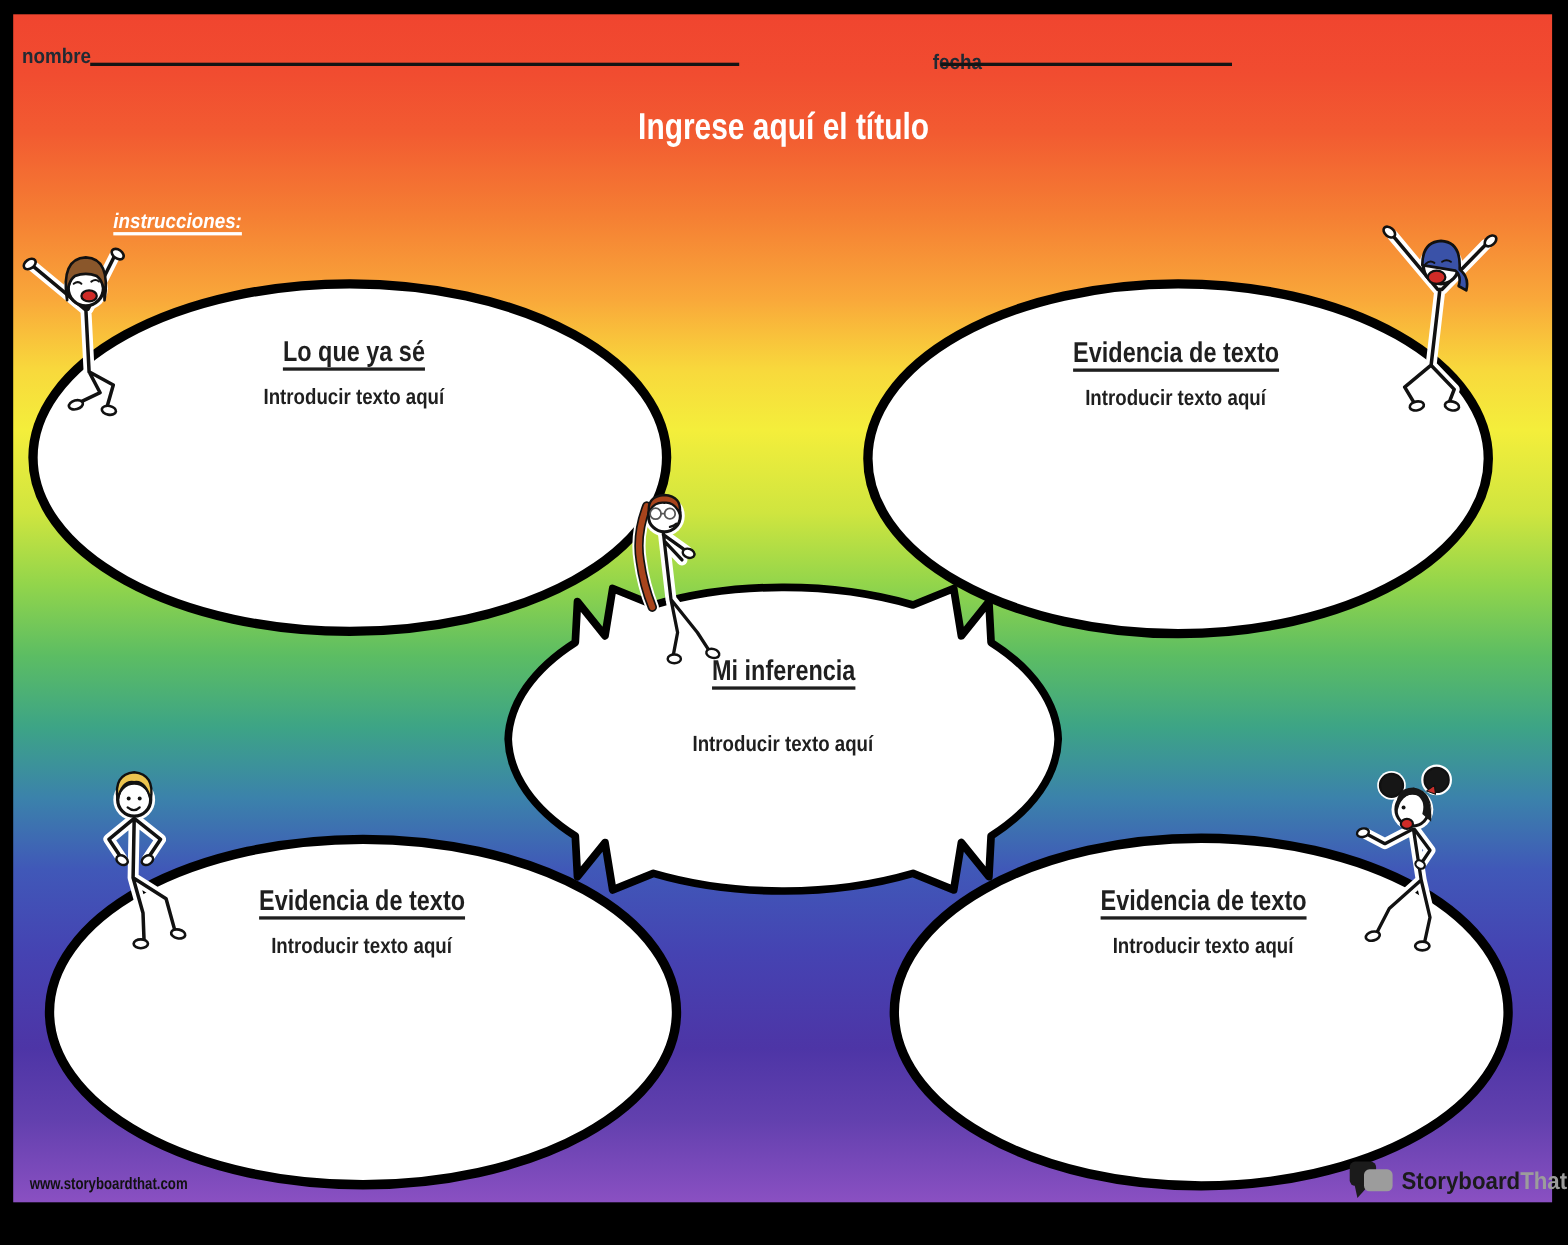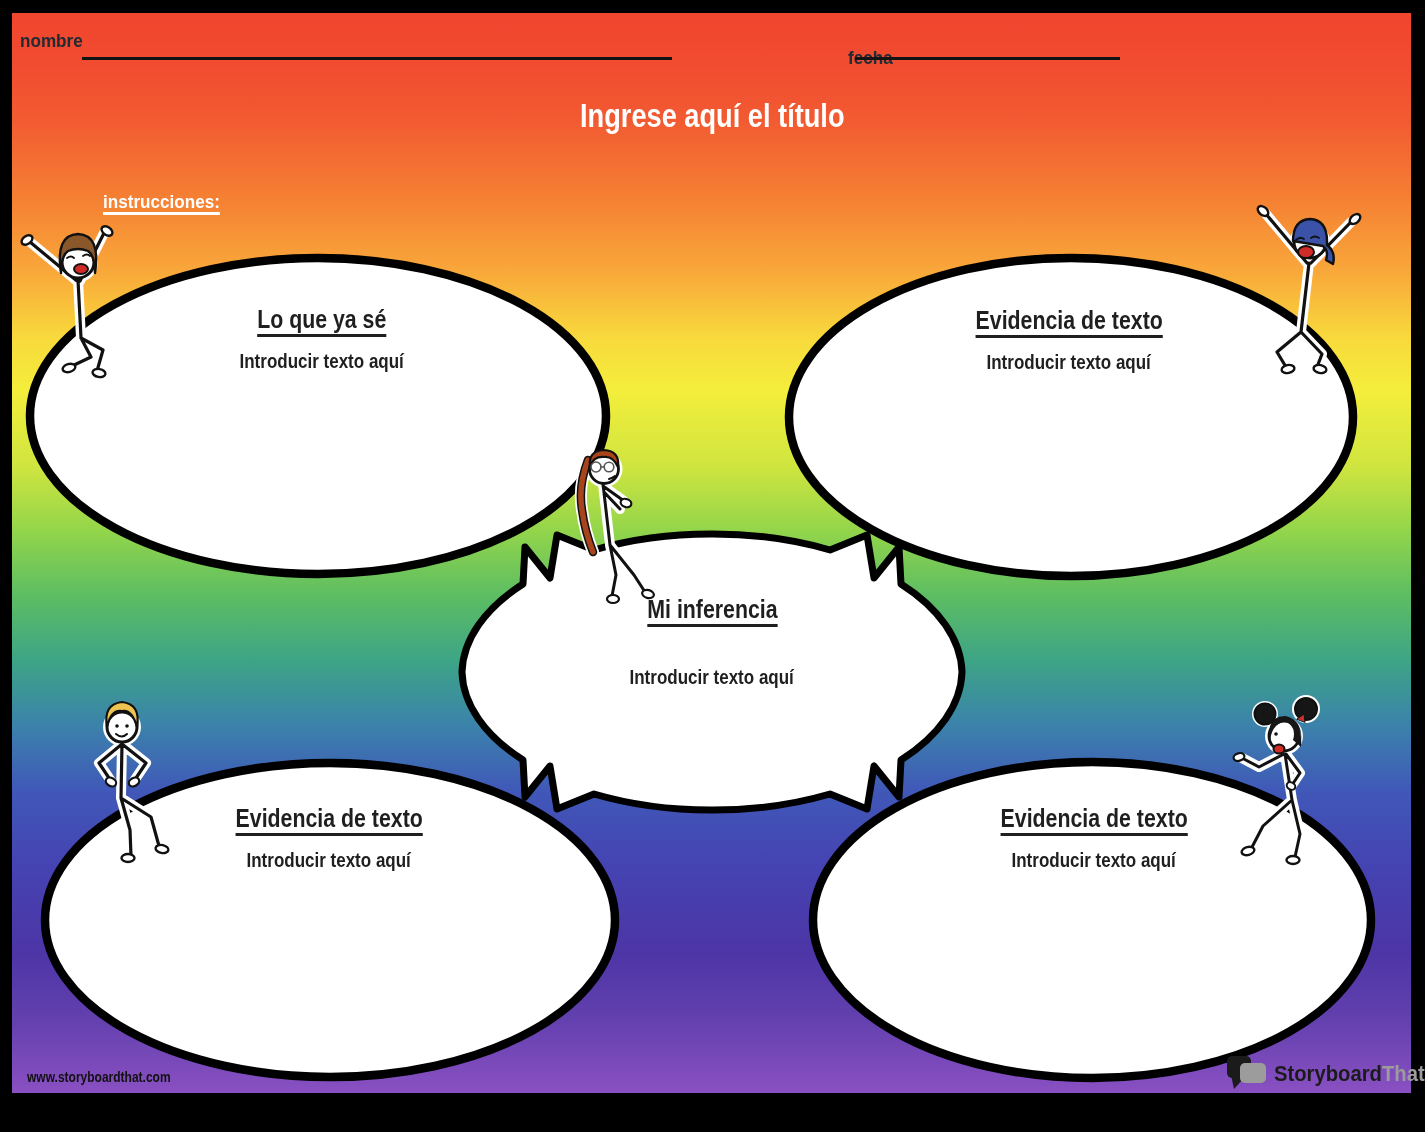--- a/index.html
+++ b/index.html
@@ -149,35 +149,35 @@
     <path d="M1297,719 l7,-5 1,8 z" fill="#c9302c" stroke="#111" stroke-width="1"></path>
     <circle cx="1276" cy="734" r="1.8" fill="#111"></circle>
     <ellipse cx="1279" cy="749" rx="5.5" ry="4.5" fill="#cf2b27" stroke="#111" stroke-width="2"></ellipse>
     <ellipse cx="1239" cy="757" rx="5.5" ry="3.8" fill="#fff" stroke="#111" stroke-width="2.2" transform="rotate(-15 1239 757)"></ellipse>
     <ellipse cx="1291" cy="786" rx="4.5" ry="3.5" fill="#fff" stroke="#111" stroke-width="2" transform="rotate(30 1291 786)"></ellipse>
     <ellipse cx="1248" cy="851" rx="6.5" ry="4" fill="#fff" stroke="#111" stroke-width="2.4" transform="rotate(-15 1248 851)"></ellipse>
     <ellipse cx="1293" cy="860" rx="6.5" ry="4" fill="#fff" stroke="#111" stroke-width="2.4"></ellipse>
   </g>
 </svg>
 
-<div class="lwrap" style="left:20px;top:30px;">
+<div class="lwrap" style="left:20px;top:41px;">
   <span class="label-dark">nombre</span>
 </div>
 <div class="fieldline" style="left:82px;top:57px;width:590px;"></div>
 
 <div class="lwrap" style="left:809px;top:47px;margin-left:39px;">
   <span class="label-dark">fecha</span>
 </div>
 <div class="fieldline" style="left:855px;top:57px;width:265px;"></div>
 
 <div class="cwrap" style="left:712px;top:96px;">
   <span class="title-text">Ingrese aquí el título</span>
 </div>
 
-<div class="lwrap" style="left:103px;top:191px;">
+<div class="lwrap" style="left:103px;top:191px;font-style:italic;">
   <span class="instr">instrucciones:</span>
 </div>
 
 <div class="cwrap" style="left:322px;top:304px;">
   <span class="heading">Lo que ya sé</span>
 </div>
 <div class="cwrap" style="left:322px;top:350px;">
   <span class="sub">Introducir texto aquí</span>
 </div>
 

